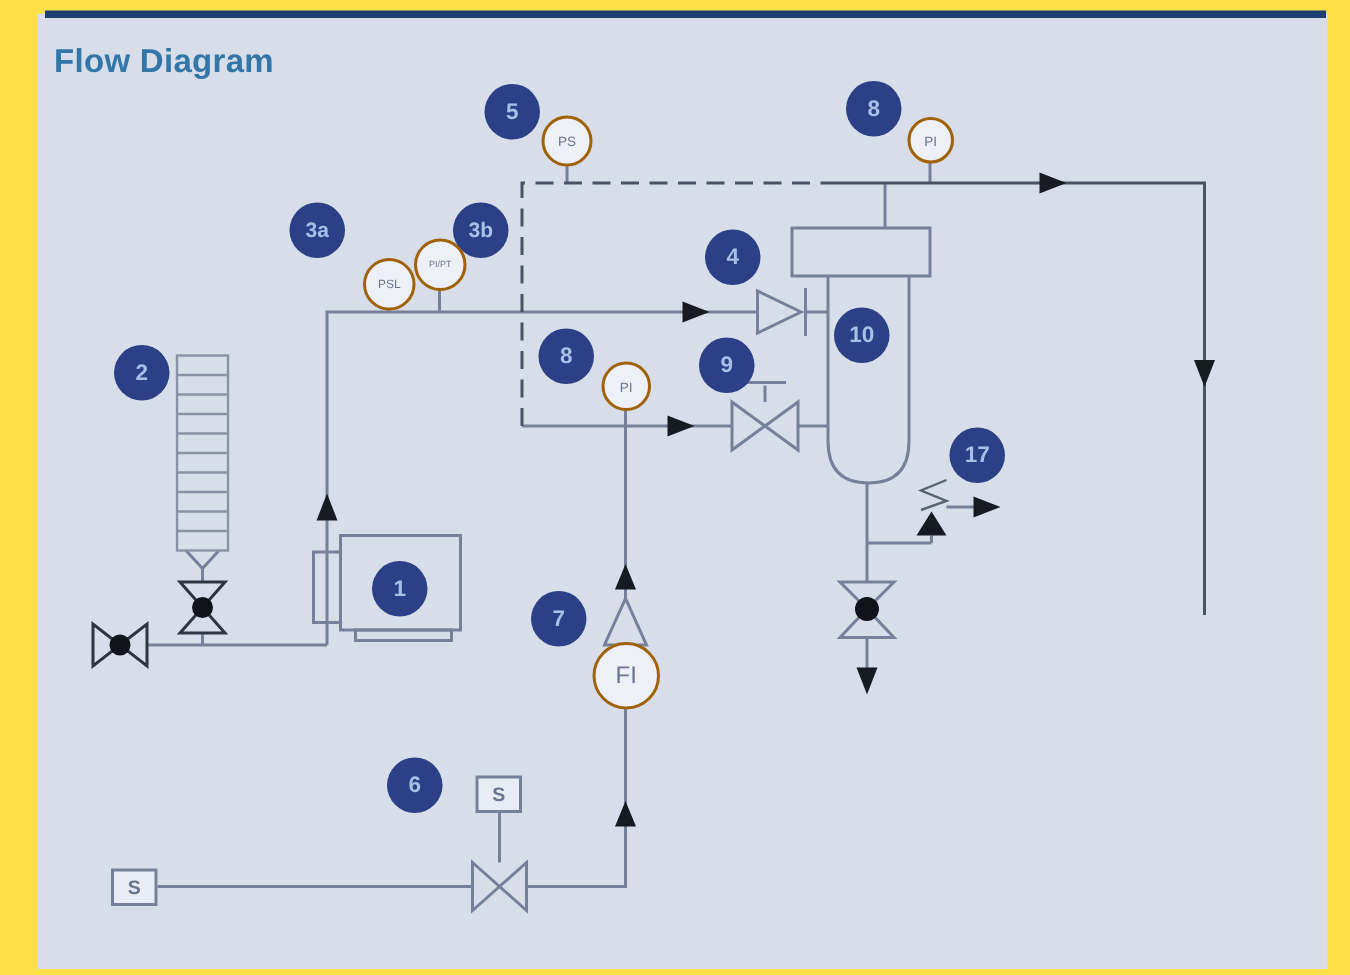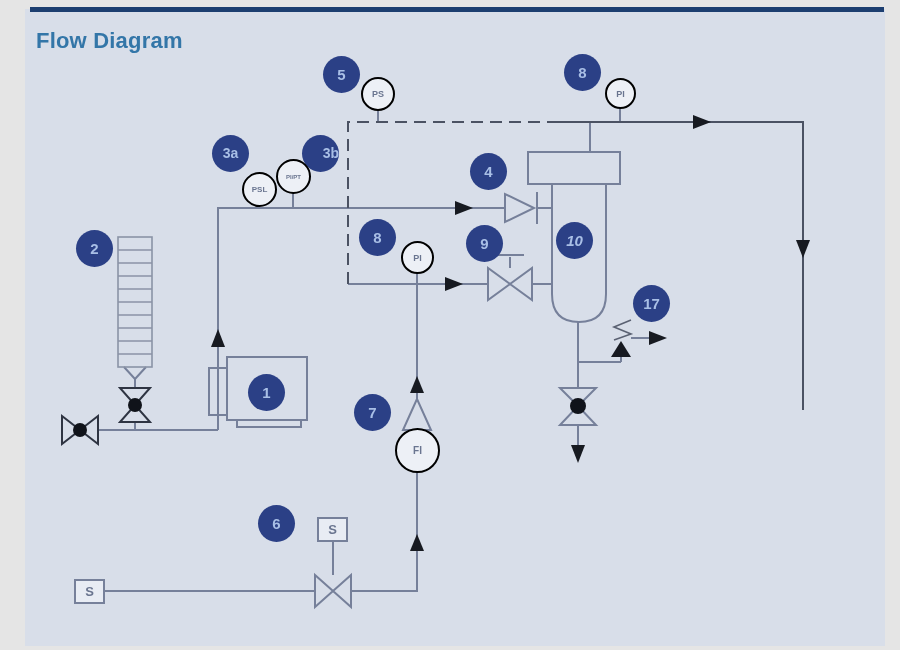--- a/index.html
+++ b/index.html
@@ -1,35 +1,35 @@
 <!DOCTYPE html>
 <html><head>
 <meta charset="utf-8">
 <style>
   html,body{margin:0;padding:0;background:#ffffff;}
-  .stage{position:relative;width:900px;height:650px;background:#e5e5e5;overflow:hidden;
+  .stage{position:relative;width:900px;height:650px;background:#fde047;overflow:hidden;
          font-family:"Liberation Sans",sans-serif;}
   .panel{position:absolute;left:25px;top:9px;width:860px;height:637px;background:#d8dee9;}
   .topbar{position:absolute;left:30px;top:7px;width:854px;height:5px;background:#1c3e70;}
   .title{position:absolute;left:36px;top:28px;font-size:22px;font-weight:bold;color:#3376a8;letter-spacing:0.2px;}
   svg.canvas{position:absolute;left:0;top:0;}
   .pipe{stroke:#76809a;stroke-width:2;fill:none;}
   .pipethin{stroke:#8a93a6;stroke-width:1.6;fill:none;}
   .darkline{stroke:#4b5263;stroke-width:2;fill:none;}
   .dashed{stroke:#4b5263;stroke-width:2;fill:none;stroke-dasharray:12 7;}
   .darkvalve{stroke:#2e3442;stroke-width:2;fill:none;}
   .arrow{fill:#171a21;stroke:none;}
   .ball{fill:#10131a;stroke:none;}
   .spring{stroke:#5a6172;stroke-width:1.6;fill:none;}
   .badge{position:absolute;width:37px;height:37px;border-radius:50%;background:#2b4086;
          color:#a9bfe6;font-size:15px;font-weight:bold;line-height:37px;text-align:center;}
   .badge.small{font-size:14px;}
   .inst{position:absolute;box-sizing:border-box;border-radius:50%;background:#edf0f6;
-        border:2px solid #000000;color:#6a7590;display:flex;align-items:center;
-        justify-content:center;font-weight:bold;}
+        border:2px solid #a16207;color:#6a7590;display:flex;align-items:center;
+        justify-content:center;font-weight:normal;}
   .sbox{position:absolute;box-sizing:border-box;width:31px;height:25px;background:#e8ecf4;
         border:2px solid #76809a;color:#6a7590;font-size:13px;font-weight:bold;
         display:flex;align-items:center;justify-content:center;}
 </style>
 </head>
 <body>
 
 <div class="stage">
   <div class="panel"></div>
   <div class="topbar"></div>
@@ -125,34 +125,34 @@
       <polygon class="arrow" points="667,338 649,331 649,345"></polygon>
     </g>
 
     <g>
       <polygon class="pipe" points="417,399 403,430 431,430"></polygon>
     </g>
   </svg>
 
   <div class="badge" style="left:248px;top:374px;">1</div>
   <div class="badge" style="left:76px;top:230px;">2</div>
-  <div class="badge small" style="left:212px;top:135px;">3a</div>
-  <div class="badge small" style="left:302px;top:135px;text-align:right;">3b</div>
+  <div class="badge small" style="left:193px;top:135px;">3a</div>
+  <div class="badge small" style="left:302px;top:135px;">3b</div>
   <div class="badge" style="left:470px;top:153px;">4</div>
   <div class="badge" style="left:323px;top:56px;">5</div>
   <div class="badge" style="left:258px;top:505px;">6</div>
   <div class="badge" style="left:354px;top:394px;">7</div>
   <div class="badge" style="left:359px;top:219px;">8</div>
   <div class="badge" style="left:564px;top:54px;">8</div>
   <div class="badge" style="left:466px;top:225px;">9</div>
-  <div class="badge" style="left:556px;top:222px;font-style:italic;">10</div>
+  <div class="badge" style="left:556px;top:205px;">10</div>
   <div class="badge" style="left:633px;top:285px;">17</div>
 
   <div class="inst" style="left:361px;top:77px;width:34px;height:34px;font-size:9px;">PS</div>
   <div class="inst" style="left:242px;top:172px;width:35px;height:35px;font-size:8px;">PSL</div>
   <div class="inst" style="left:276px;top:159px;width:35px;height:35px;font-size:6px;">PI/PT</div>
   <div class="inst" style="left:401px;top:241px;width:33px;height:33px;font-size:9px;">PI</div>
   <div class="inst" style="left:605px;top:78px;width:31px;height:31px;font-size:9px;">PI</div>
-  <div class="inst" style="left:395px;top:428px;width:45px;height:45px;font-size:10px;">FI</div>
+  <div class="inst" style="left:395px;top:428px;width:45px;height:45px;font-size:16px;">FI</div>
 
   <div class="sbox" style="left:74px;top:579px;">S</div>
   <div class="sbox" style="left:317px;top:517px;">S</div>
 </div>
 
 </body></html>

